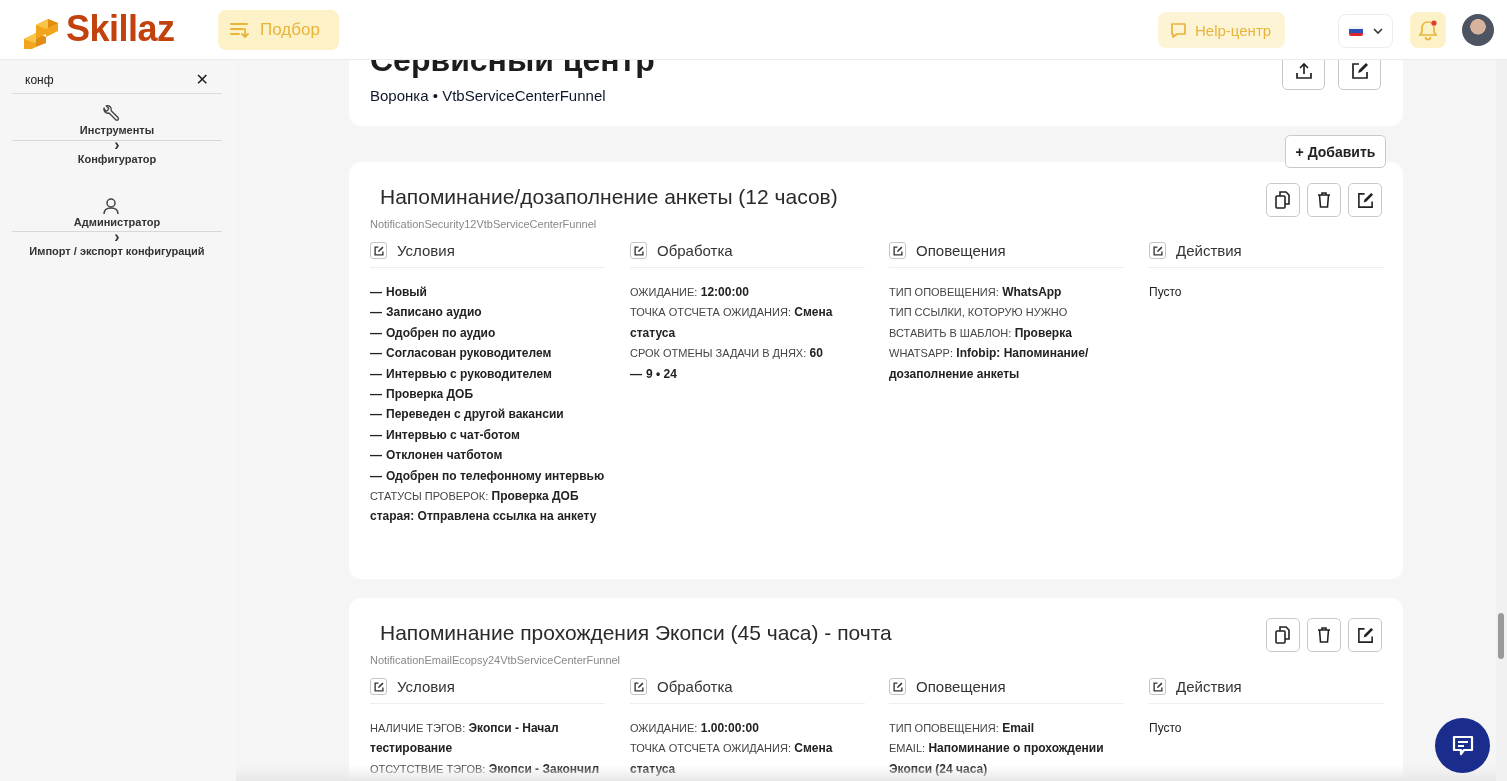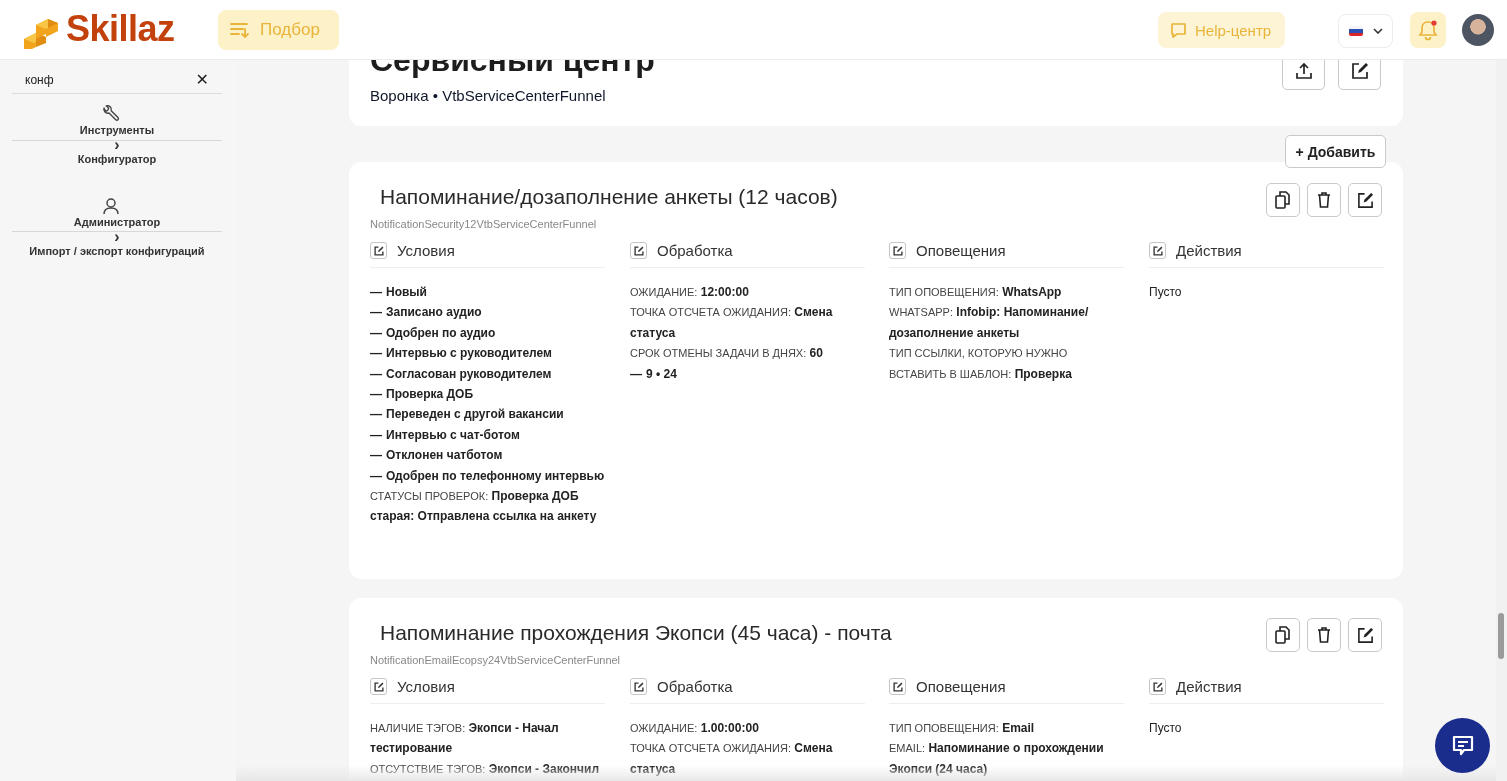--- a/index.html
+++ b/index.html
@@ -195,22 +195,22 @@
           <svg width="10" height="10" viewBox="0 0 18 18">
             <path d="M8 2 H2 v14 h14 v-6" fill="none" stroke="#333" stroke-width="2.4"></path>
             <path d="M7 11 l1 -3 l7 -7 l2 2 l-7 7 z" fill="#333"></path>
           </svg>
         </span>
       <span>Условия</span>
     </div>
     <div class="line"><span class="dash">—</span><b>Новый</b></div>
     <div class="line"><span class="dash">—</span><b>Записано аудио</b></div>
     <div class="line"><span class="dash">—</span><b>Одобрен по аудио</b></div>
+    <div class="line"><span class="dash">—</span><b>Согласован руководителем</b></div>
     <div class="line"><span class="dash">—</span><b>Интервью с руководителем</b></div>
-    <div class="line"><span class="dash">—</span><b>Согласован руководителем</b></div>
     <div class="line"><span class="dash">—</span><b>Проверка ДОБ</b></div>
     <div class="line"><span class="dash">—</span><b>Переведен с другой вакансии</b></div>
     <div class="line"><span class="dash">—</span><b>Интервью с чат-ботом</b></div>
     <div class="line"><span class="dash">—</span><b>Отклонен чатботом</b></div>
     <div class="line"><span class="dash">—</span><b>Одобрен по телефонному интервью</b></div>
     <div class="line"><span class="k">Статусы проверок:</span> <b>Проверка ДОБ старая: Отправлена ссылка на анкету</b></div>
   </div>
 
   <div class="col" style="left:281px;top:80px;">
     <div class="col-head">
@@ -232,22 +232,22 @@
     <div class="col-head">
       <span class="edit-sm">
           <svg width="10" height="10" viewBox="0 0 18 18">
             <path d="M8 2 H2 v14 h14 v-6" fill="none" stroke="#333" stroke-width="2.4"></path>
             <path d="M7 11 l1 -3 l7 -7 l2 2 l-7 7 z" fill="#333"></path>
           </svg>
         </span>
       <span>Оповещения</span>
     </div>
     <div class="line"><span class="k">Тип оповещения:</span> <b>WhatsApp</b></div>
+    <div class="line"><span class="k">Тип ссылки, которую нужно вставить в шаблон:</span> <b>Проверка</b></div>
     <div class="line"><span class="k">WhatsApp:</span> <b>Infobip: Напоминание/ дозаполнение анкеты</b></div>
-    <div class="line"><span class="k">Тип ссылки, которую нужно вставить в шаблон:</span> <b>Проверка</b></div>
   </div>
 
   <div class="col" style="left:800px;top:80px;">
     <div class="col-head">
       <span class="edit-sm">
           <svg width="10" height="10" viewBox="0 0 18 18">
             <path d="M8 2 H2 v14 h14 v-6" fill="none" stroke="#333" stroke-width="2.4"></path>
             <path d="M7 11 l1 -3 l7 -7 l2 2 l-7 7 z" fill="#333"></path>
           </svg>
         </span>

